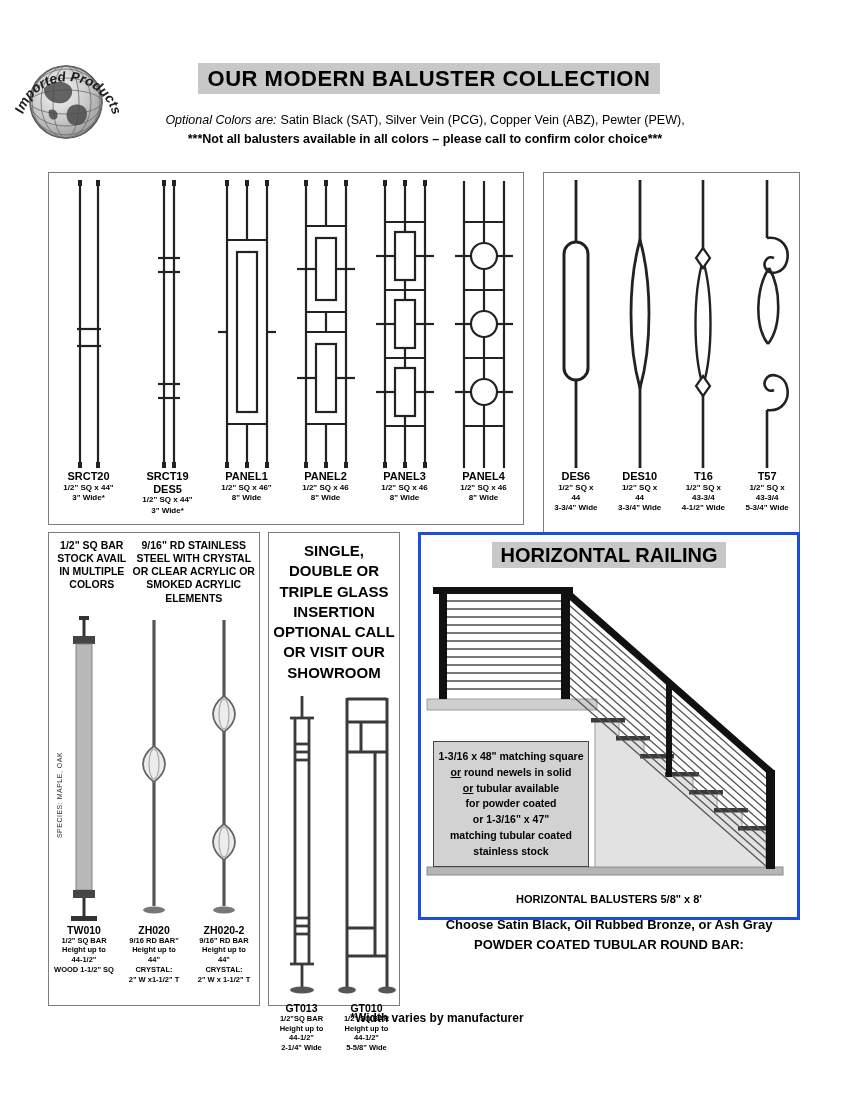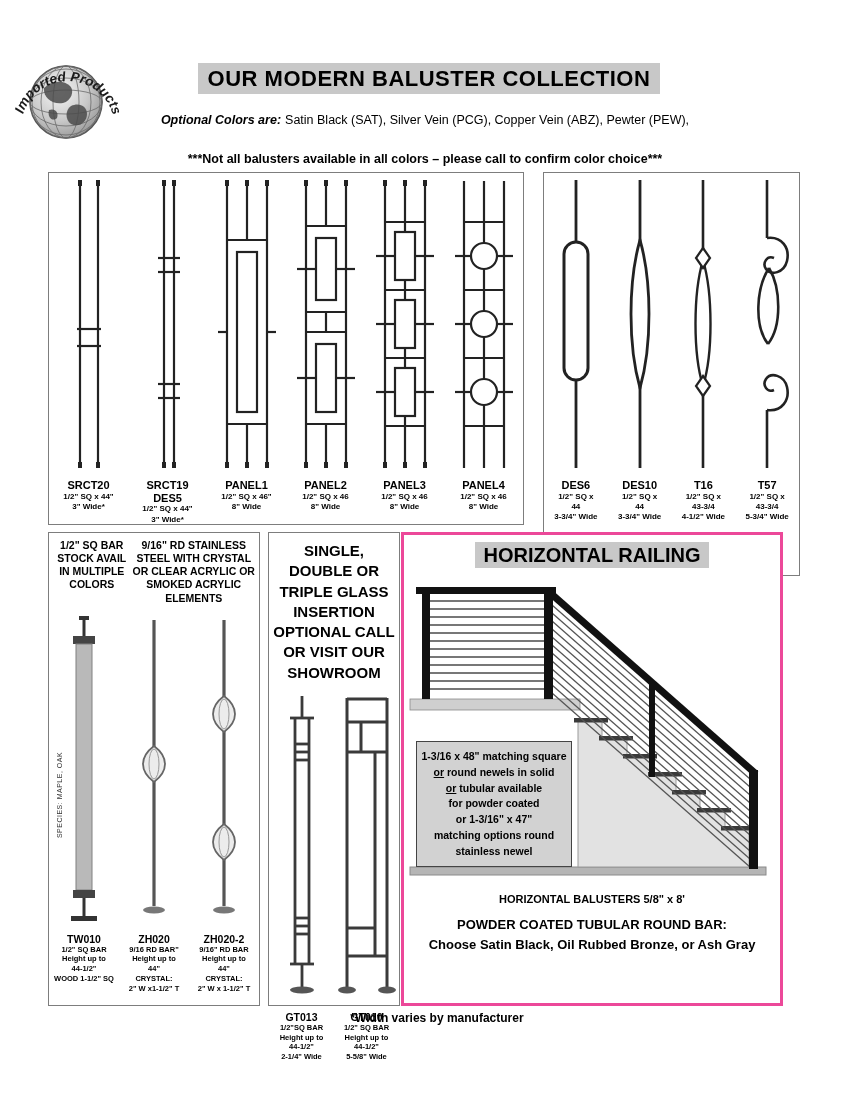--- a/index.html
+++ b/index.html
@@ -1,34 +1,34 @@
 <!DOCTYPE html>
 <html style="--hl: #c8c8c8; --notebg: #d2d2d2;"><head>
 <meta charset="utf-8">
 <style>
   html,body{margin:0;padding:0;background:#fff;}
   .page{position:relative;width:850px;height:1100px;background:#fff;overflow:hidden;
         font-family:"Liberation Sans",sans-serif;color:#000;}
   .hl{background:var(--hl,#c8c8c8);}
-  .it{font-style:italic;margin-right:4px;font-weight:bold;}
-  .warn{font-weight:bold;margin-top:20px;}
+  .it{font-style:italic;margin-right:4px;}
+  .warn{font-weight:bold;}
   #logo{position:absolute;left:12px;top:38px;width:108px;height:108px;}
   #title-wrap{position:absolute;top:66px;left:0;right:0;text-align:center;}
   #title-wrap span{font-size:22px;font-weight:bold;letter-spacing:.5px;padding:3px 10px;margin-left:8px;}
   #subtitle{position:absolute;top:111px;left:0;right:0;text-align:center;font-size:12.5px;line-height:1.5;}
   .pbox{position:absolute;border:1.5px solid #7d7d7d;background:#fff;box-sizing:border-box;}
   #panel-box{left:48px;top:172px;width:476px;height:353px;}
   #round-box{left:543px;top:172px;width:257px;height:404px;}
   #bar-box{left:48px;top:532px;width:212px;height:474px;}
   #glass-box{left:268px;top:532px;width:132px;height:474px;}
-  #railing-box{left:401px;top:532px;width:382px;height:474px;border:3px solid #ec4899;}
+  #railing-box{left:418px;top:532px;width:382px;height:388px;border:3px solid #1d4ed8;}
   .cols{display:flex;padding-top:5px;box-sizing:border-box;}
   .bcol{flex:1;display:flex;flex-direction:column;align-items:center;}
   .bdraw{flex:0 0 auto;line-height:0;}
-  .bname{font-weight:bold;font-size:11px;line-height:1.15;text-align:center;margin-top:9px;}
+  .bname{font-weight:bold;font-size:11px;line-height:1.15;text-align:center;margin-top:0;}
   .bspecs{font-weight:bold;font-size:8px;line-height:1.3;text-align:center;}
   .bar-head{display:flex;font-weight:bold;font-size:10.5px;line-height:1.25;text-align:center;padding:6px 3px 4px;}
   .bar-head .hL{width:39%;}
   .bar-head .hR{width:61%;}
   #bar-box .bname,#glass-box .bname{font-size:10.5px;}
   #bar-box .bspecs,#glass-box .bspecs{font-size:7.5px;}
   .glass-head{font-weight:bold;font-size:15px;line-height:1.35;text-align:center;padding:8px 4px 4px;}
   #species-label{position:absolute;left:-86px;top:255px;width:200px;height:14px;
       transform:rotate(-90deg);transform-origin:center;text-align:center;
       font-size:7px;color:#333;letter-spacing:.5px;}
@@ -519,27 +519,27 @@
         <rect x="243" y="100" width="6" height="96" fill="#111"></rect>
         <rect x="343" y="189" width="9" height="99" fill="#111"></rect>
       </svg>
     </div>
     <div id="rail-note">
         <div>1-3/16 x 48" matching square</div>
         <div><u>or</u> round newels in solid</div>
         <div><u>or</u> tubular available</div>
         <div>for powder coated</div>
         <div>or 1-3/16" x 47"</div>
-        <div>matching options round</div>
-        <div>stainless newel</div>
+        <div>matching tubular coated</div>
+        <div>stainless stock</div>
       </div>
     <div id="rail-caption-small">HORIZONTAL BALUSTERS 5/8" x 8'</div>
     <div id="rail-captions">
+        <div>Choose Satin Black, Oil Rubbed Bronze, or Ash Gray</div>
         <div>POWDER COATED TUBULAR ROUND BAR:</div>
-        <div>Choose Satin Black, Oil Rubbed Bronze, or Ash Gray</div>
       </div>
   </div>
 
   <div id="footer">
     <div>*Width varies by manufacturer</div>
   </div>
 
 </div>
 
 </body></html>

